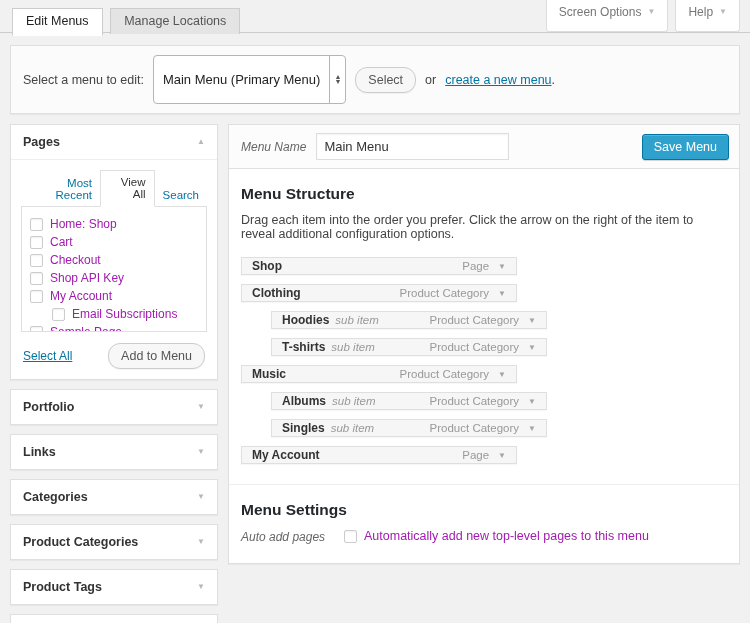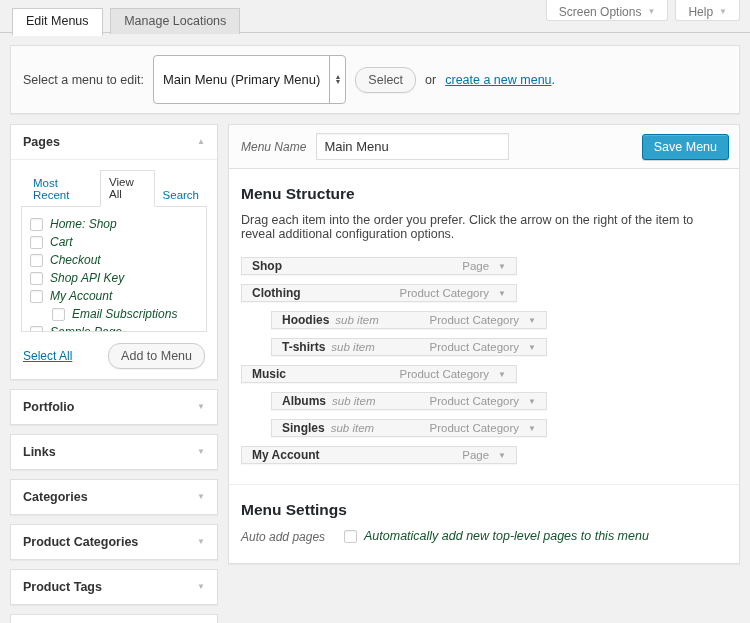--- a/index.html
+++ b/index.html
@@ -46,21 +46,21 @@
     top: 0;
     right: 10px;
     display: flex;
     gap: 7px;
   }
   .screen-meta .meta-link {
     background: #fff;
     border: 1px solid #ddd;
     border-top: none;
     border-radius: 0 0 3px 3px;
-    padding: 5px 12px 1px;
+    padding: 5px 12px 12px;
     font-size: 12px;
     color: #777;
     display: flex;
     align-items: center;
     gap: 6px;
   }
   .caret-down { font-size: 8px; color: #b4b9be; line-height: 1; }
   .caret-up { font-size: 8px; color: #b4b9be; line-height: 1; }
 
   
@@ -137,20 +137,21 @@
   }
   .postbox.open .postbox-header { border-bottom: 1px solid #eee; }
 
   .pages-body { padding: 10px; }
   .inner-tabs { display: flex; align-items: flex-end; padding-left: 4px; position: relative; z-index: 2; }
   .inner-tab {
     font-size: 11.5px;
     padding: 5px 8px 6px;
     margin-bottom: -1px;
     text-decoration: none;
+    text-align: right;
   }
   .inner-tab.active {
     background: #fff;
     border: 1px solid #dfdfdf;
     border-bottom: 1px solid #fff;
     color: #333;
     font-weight: normal;
   }
   .checklist-box {
     border: 1px solid #dfdfdf;
@@ -159,23 +160,22 @@
     padding: 8px 0 0;
     position: relative;
     z-index: 1;
     background: #fff;
   }
   .check-row {
     display: flex;
     align-items: center;
     padding: 2px 8px;
     font-size: 12px;
-    color: #14532d;
+    color: #a21caf;
     white-space: nowrap;
-    font-style: italic;
   }
   .check-row.indent { padding-left: 30px; }
   .checkbox {
     width: 13px; height: 13px;
     flex: none;
     background: #fff;
     border: 1px solid #ccc;
     border-radius: 2px;
     margin-right: 7px;
     display: inline-block;

